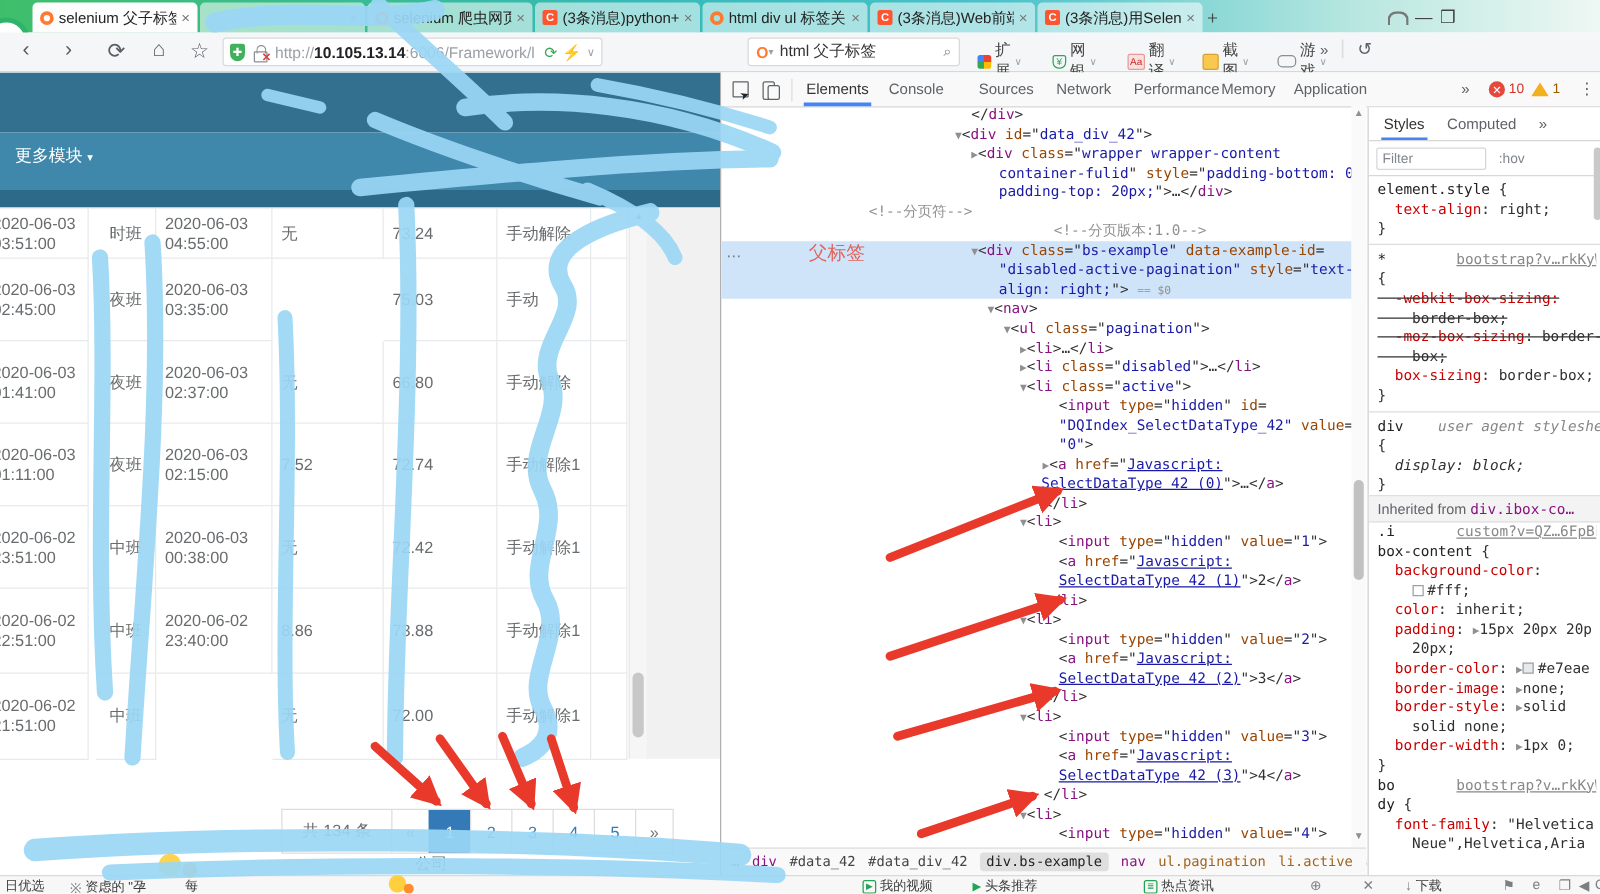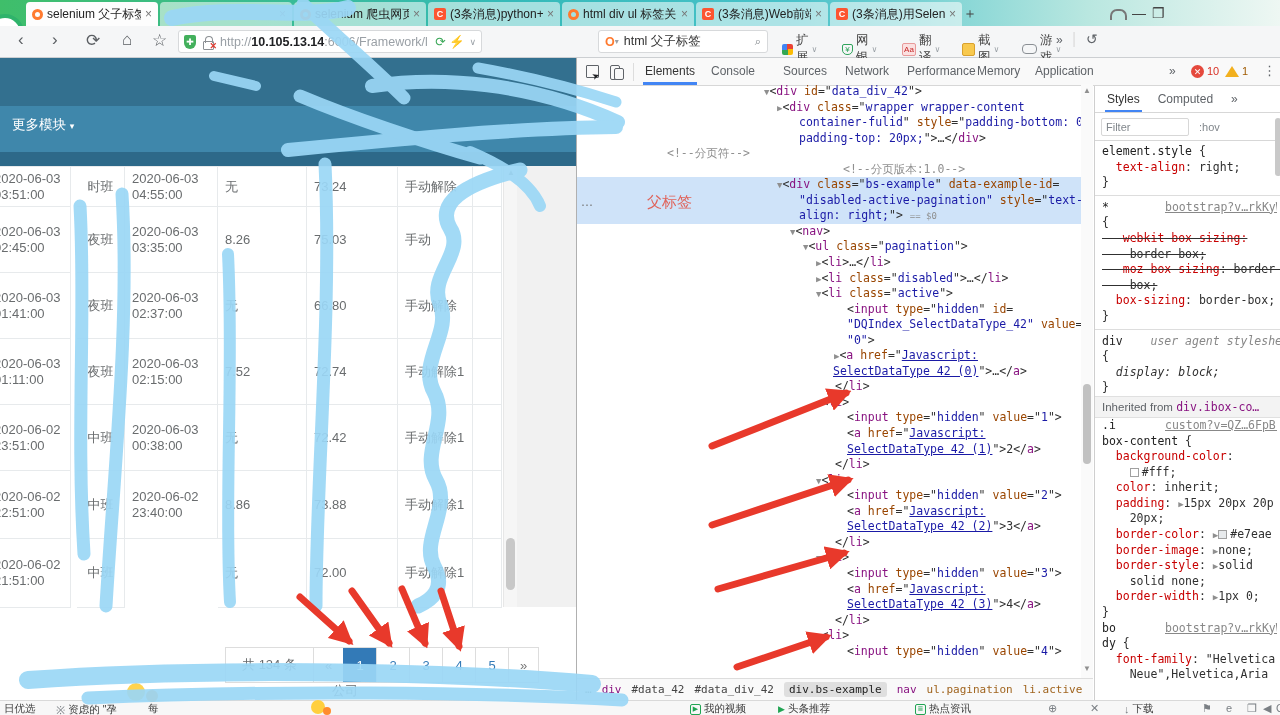--- a/index.html
+++ b/index.html
@@ -254,23 +254,20 @@
       <div class="cell abs" style="left: 473px; top: 0px; width: 29px; height: 40px; padding-left: 7px;"></div>
       <div class="cell abs" style="left: 0px; top: 40px; width: 77px; height: 66px; padding-left: 0px; margin-left: -6px;">
         <span>2020-06-03 02:45:00</span>
       </div>
       <div class="cell abs" style="left: 77px; top: 40px; width: 48px; height: 66px; justify-content: center;">
         <span>夜班</span>
       </div>
       <div class="cell abs" style="left: 125px; top: 40px; width: 93px; height: 66px; padding-left: 7px;">
         <span>2020-06-03 03:35:00</span>
       </div>
-      <div class="cell abs" style="left: 218px; top: 40px; width: 89px; height: 66px; padding-left: 7px;">
-        <span>8.26</span>
-      </div>
       <div class="cell abs" style="left: 307px; top: 40px; width: 91px; height: 66px; padding-left: 7px;">
         <span>75.03</span>
       </div>
       <div class="cell abs" style="left: 398px; top: 40px; width: 75px; height: 66px; padding-left: 7px;">
         <span>手动</span>
       </div>
       <div class="cell abs" style="left: 473px; top: 40px; width: 29px; height: 66px; padding-left: 7px;"></div>
       <div class="cell abs" style="left: 0px; top: 106px; width: 77px; height: 66px; padding-left: 0px; margin-left: -6px;">
         <span>2020-06-03 01:41:00</span>
       </div>
@@ -420,25 +417,26 @@
       </div>
     <span class="abs dt-tab" style="left:592px">»</span>
     <span class="abs badge-err" style="left:614px;top:7px">✕</span>
     <span class="abs" style="left:630px;top:7px;font-size:11px;color:#d93025">10</span>
     <span class="abs badge-warn" style="left:648px;top:8px"></span>
     <span class="abs" style="left:665px;top:7px;font-size:11px;color:#a05a00">1</span>
     <span class="abs" style="left:686px;top:5px;color:#5f6368;font-size:13px">⋮</span>
   </div>
 
   <div class="abs" id="elements-code">
+      <div class="el-line" style="padding-left: 200px;"><span class="cseg-p">&lt;/</span><span class="cseg-t">div</span><span class="cseg-p">&gt;</span></div>
       <div class="el-line" style="padding-left: 187px;"><span class="cseg-g">▼</span><span class="cseg-p">&lt;</span><span class="cseg-t">div</span><span class="cseg-a"> id</span><span class="cseg-p">="</span><span class="cseg-v">data_div_42</span><span class="cseg-p">"&gt;</span></div>
       <div class="el-line" style="padding-left: 200px;"><span class="cseg-g">▶</span><span class="cseg-p">&lt;</span><span class="cseg-t">div</span><span class="cseg-a"> class</span><span class="cseg-p">="</span><span class="cseg-v">wrapper wrapper-content</span></div>
       <div class="el-line" style="padding-left: 222px;"><span class="cseg-v">container-fulid</span><span class="cseg-p">" </span><span class="cseg-a">style</span><span class="cseg-p">="</span><span class="cseg-v">padding-bottom: 0;</span></div>
       <div class="el-line" style="padding-left: 222px;"><span class="cseg-v">padding-top: 20px;</span><span class="cseg-p">"&gt;…&lt;/</span><span class="cseg-t">div</span><span class="cseg-p">&gt;</span></div>
-      <div class="el-line" style="padding-left: 90px;"><span class="cseg-c">&lt;!--分页符--&gt;</span></div>
+      <div class="el-line" style="padding-left: 118px;"><span class="cseg-c">&lt;!--分页符--&gt;</span></div>
       <div class="el-line" style="padding-left: 226px; margin-left: 40px;"><span class="cseg-c">&lt;!--分页版本:1.0--&gt;</span></div>
       <div class="el-line hl" style="padding-left: 200px;"><span class="cseg-g">▼</span><span class="cseg-p">&lt;</span><span class="cseg-t">div</span><span class="cseg-a"> class</span><span class="cseg-p">="</span><span class="cseg-v">bs-example</span><span class="cseg-p">" </span><span class="cseg-a">data-example-id</span><span class="cseg-p">=</span></div>
       <div class="el-line hl" style="padding-left: 222px;"><span class="cseg-v">"disabled-active-pagination"</span><span class="cseg-p"> </span><span class="cseg-a">style</span><span class="cseg-p">="</span><span class="cseg-v">text-</span></div>
       <div class="el-line hl" style="padding-left: 222px;"><span class="cseg-v">align: right;</span><span class="cseg-p">"&gt; </span><span class="cseg-g">== $0</span></div>
       <div class="el-line" style="padding-left: 213px;"><span class="cseg-g">▼</span><span class="cseg-p">&lt;</span><span class="cseg-t">nav</span><span class="cseg-p">&gt;</span></div>
       <div class="el-line" style="padding-left: 226px;"><span class="cseg-g">▼</span><span class="cseg-p">&lt;</span><span class="cseg-t">ul</span><span class="cseg-a"> class</span><span class="cseg-p">="</span><span class="cseg-v">pagination</span><span class="cseg-p">"&gt;</span></div>
       <div class="el-line" style="padding-left: 239px;"><span class="cseg-g">▶</span><span class="cseg-p">&lt;</span><span class="cseg-t">li</span><span class="cseg-p">&gt;…&lt;/</span><span class="cseg-t">li</span><span class="cseg-p">&gt;</span></div>
       <div class="el-line" style="padding-left: 239px;"><span class="cseg-g">▶</span><span class="cseg-p">&lt;</span><span class="cseg-t">li</span><span class="cseg-a"> class</span><span class="cseg-p">="</span><span class="cseg-v">disabled</span><span class="cseg-p">"&gt;…&lt;/</span><span class="cseg-t">li</span><span class="cseg-p">&gt;</span></div>
       <div class="el-line" style="padding-left: 239px;"><span class="cseg-g">▼</span><span class="cseg-p">&lt;</span><span class="cseg-t">li</span><span class="cseg-a"> class</span><span class="cseg-p">="</span><span class="cseg-v">active</span><span class="cseg-p">"&gt;</span></div>
       <div class="el-line" style="padding-left: 270px;"><span class="cseg-p">&lt;</span><span class="cseg-t">input</span><span class="cseg-a"> type</span><span class="cseg-p">="</span><span class="cseg-v">hidden</span><span class="cseg-p">" </span><span class="cseg-a">id</span><span class="cseg-p">=</span></div>

